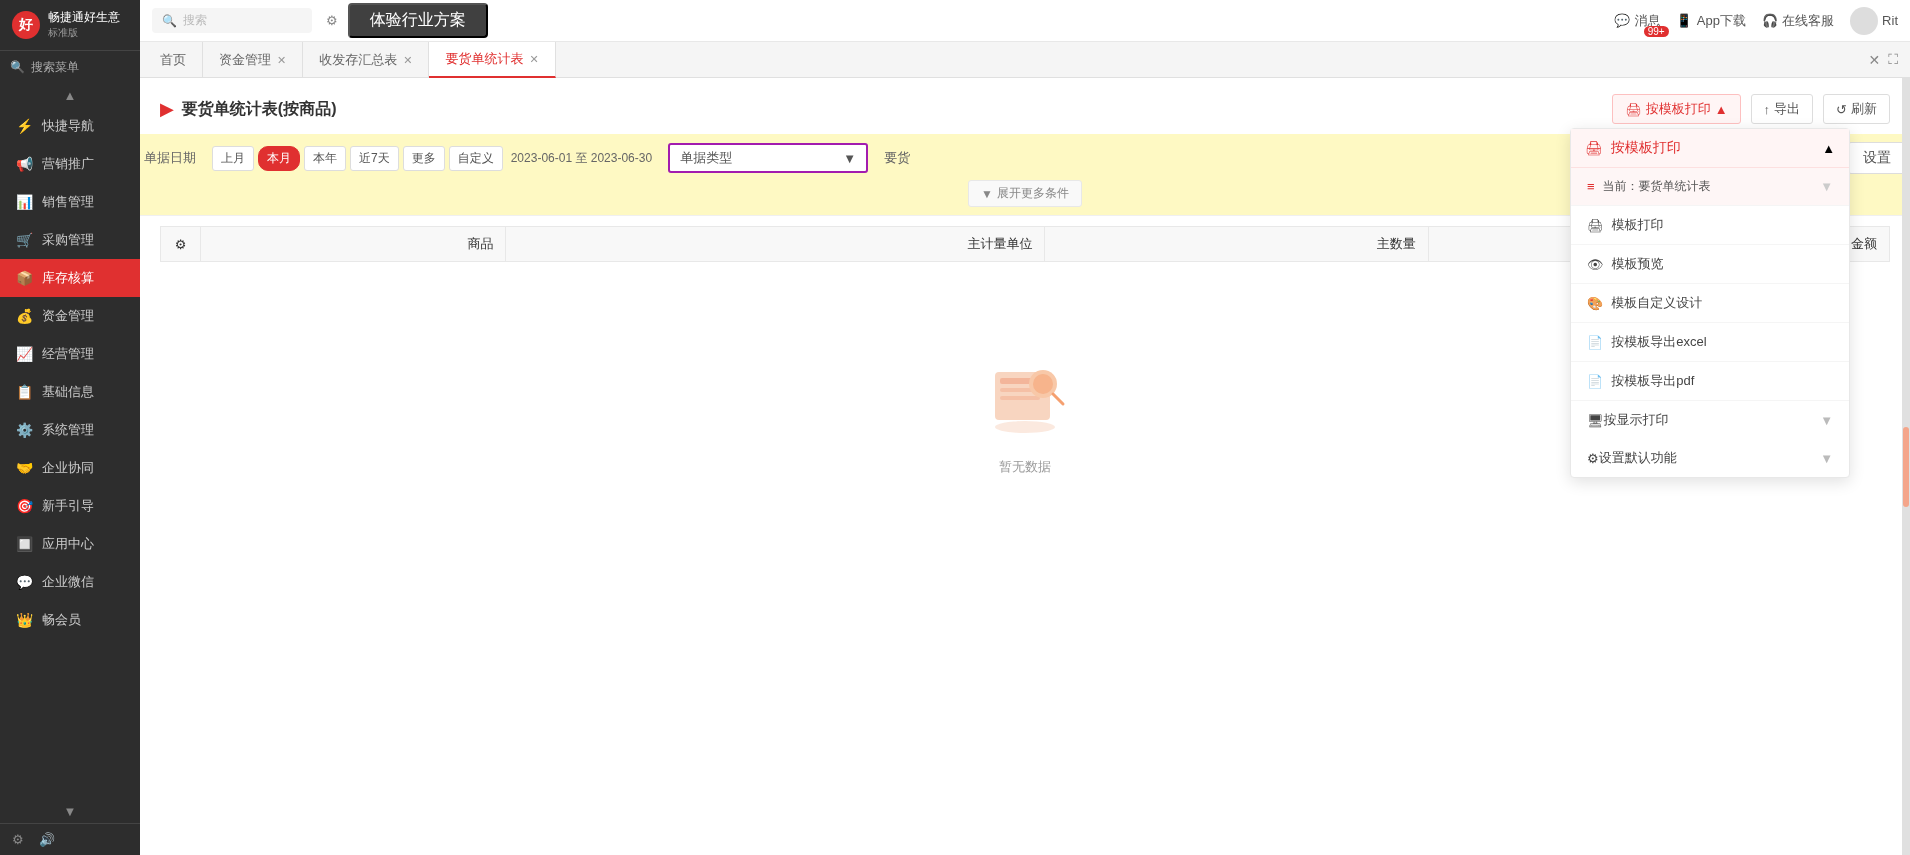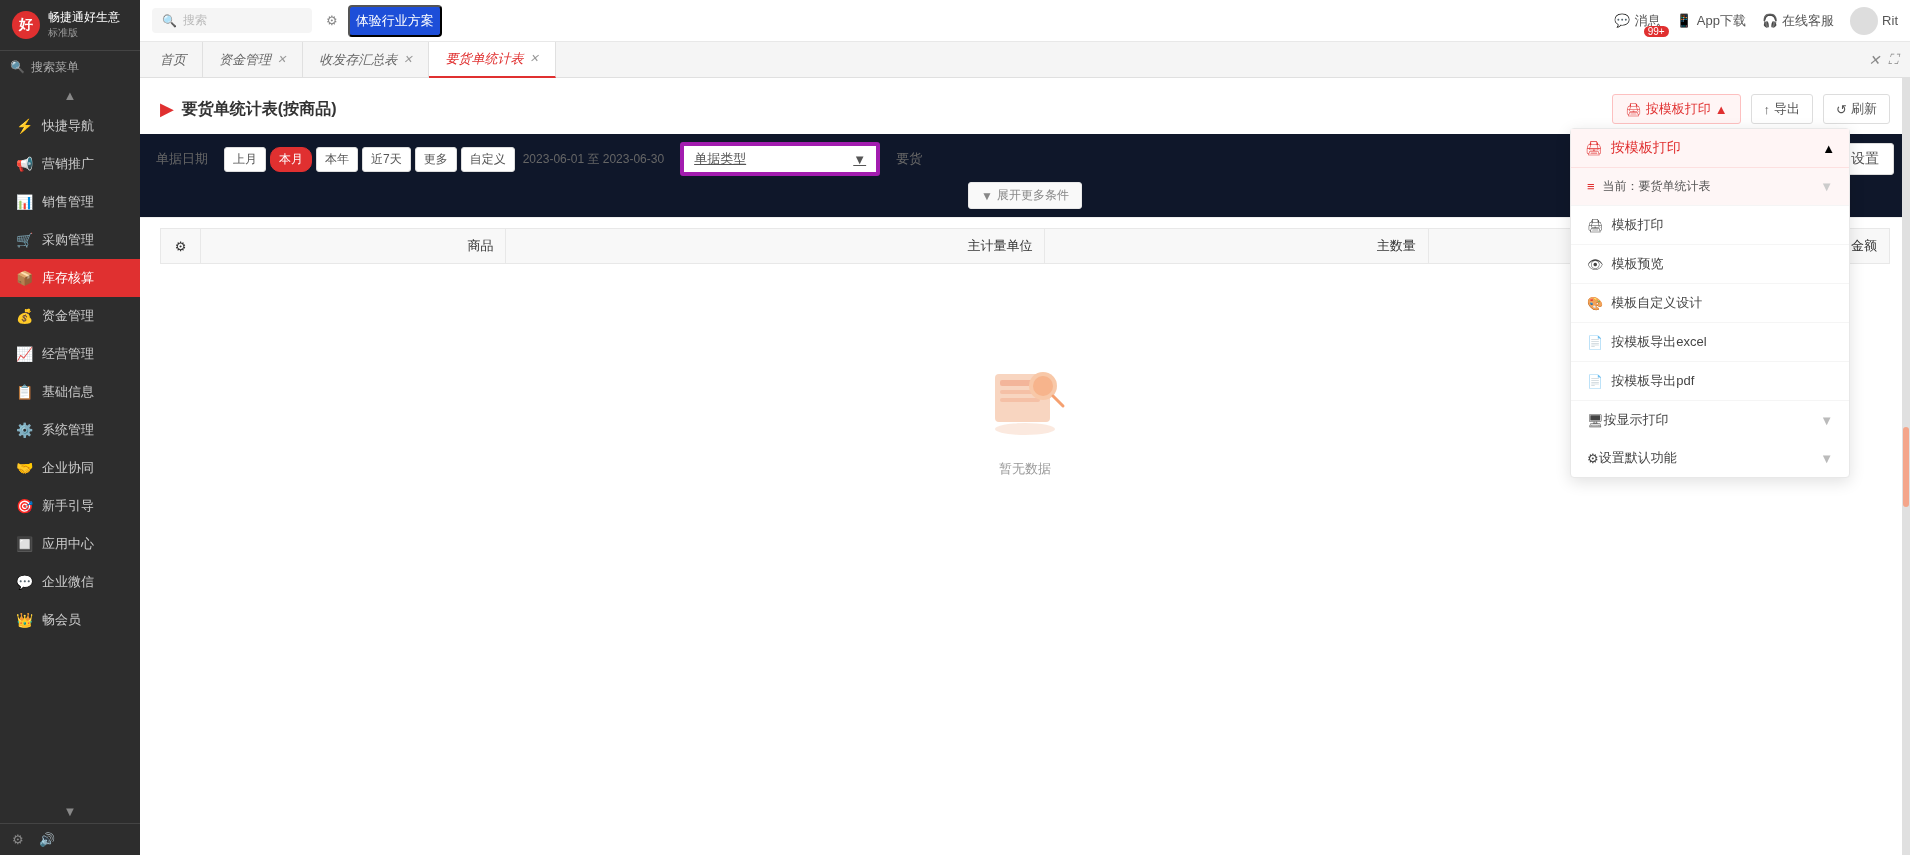--- a/index.html
+++ b/index.html
@@ -77,25 +77,25 @@
       display: flex; align-items: center;
       background: #f5f5f5;
       border-radius: 4px;
       padding: 4px 10px;
       gap: 6px;
       min-width: 160px;
       color: #999; font-size: 12px;
     }
     .topbar-gear { color: #888; cursor: pointer; margin-left: 4px; }
     .topbar-trial {
-      background: #1d4ed8;
+      background: #404040;
       color: #fff;
-      padding: 5px 6px;
+      padding: 5px 20px;
       border-radius: 4px;
-      font-size: 13px;
+      font-size: 16px;
       cursor: pointer;
     }
     .topbar-spacer { flex: 1; }
     .topbar-actions { display: flex; align-items: center; gap: 16px; }
     .topbar-action { display: flex; align-items: center; gap: 4px; color: #555; font-size: 13px; cursor: pointer; position: relative; }
     .badge {
       background: #e03030;
       color: #fff;
       font-size: 10px;
       padding: 0 4px;
@@ -108,25 +108,23 @@
       background: #ddd;
       border-radius: 50%;
     }
 
     
     .tabbar {
       height: 36px;
       background: #f5f5f5;
       border-bottom: 1px solid #e0e0e0;
       display: flex;
-      align-items: center;
       padding: 0 0 0 0;
       gap: 0;
       position: relative;
-      font-style: italic;
     }
     .tab {
       display: flex; align-items: center; gap: 6px;
       padding: 0 16px;
       height: 36px;
       font-size: 13px;
       cursor: pointer;
       color: #666;
       border-right: 1px solid #e0e0e0;
     }
@@ -150,22 +148,22 @@
     }
     .page-header {
       padding: 16px 20px 10px;
       display: flex; align-items: center; justify-content: space-between;
     }
     .page-title { font-size: 16px; font-weight: bold; color: #333; }
     .page-actions { display: flex; align-items: center; gap: 10px; }
 
     
     .filter-bar {
-      padding: 8px 16px;
-      background: #0f172a;
+      padding: 8px 4px;
+      background: #fef9c3;
       border-bottom: 1px solid #f0f0f0;
     }
     .filter-row {
       display: flex; align-items: center; gap: 16px; flex-wrap: wrap;
       margin-bottom: 6px;
     }
     .filter-label { color: #666; white-space: nowrap; }
     .date-btns { display: flex; align-items: center; gap: 4px; }
     .date-btn {
       padding: 3px 8px;
@@ -178,28 +176,27 @@
     }
     .date-btn.active {
       background: #e03030;
       color: #fff;
       border-color: #e03030;
       border-radius: 10px;
     }
     .date-range { font-size: 12px; color: #666; margin-left: 4px; }
     .filter-select {
       display: flex; align-items: center; gap: 6px;
-      border: 4px solid #a21caf;
+      border: 2px solid #a21caf;
       border-radius: 3px;
       padding: 4px 10px;
       min-width: 200px;
       color: #555;
       cursor: pointer;
       background: #fff;
-      text-decoration: underline;
     }
     .expand-btn {
       display: flex; align-items: center; gap: 4px;
       color: #888; font-size: 12px; cursor: pointer;
       padding: 4px 12px;
       background: #f9f9f9;
       border: 1px solid #e8e8e8;
       border-radius: 3px;
     }
 

